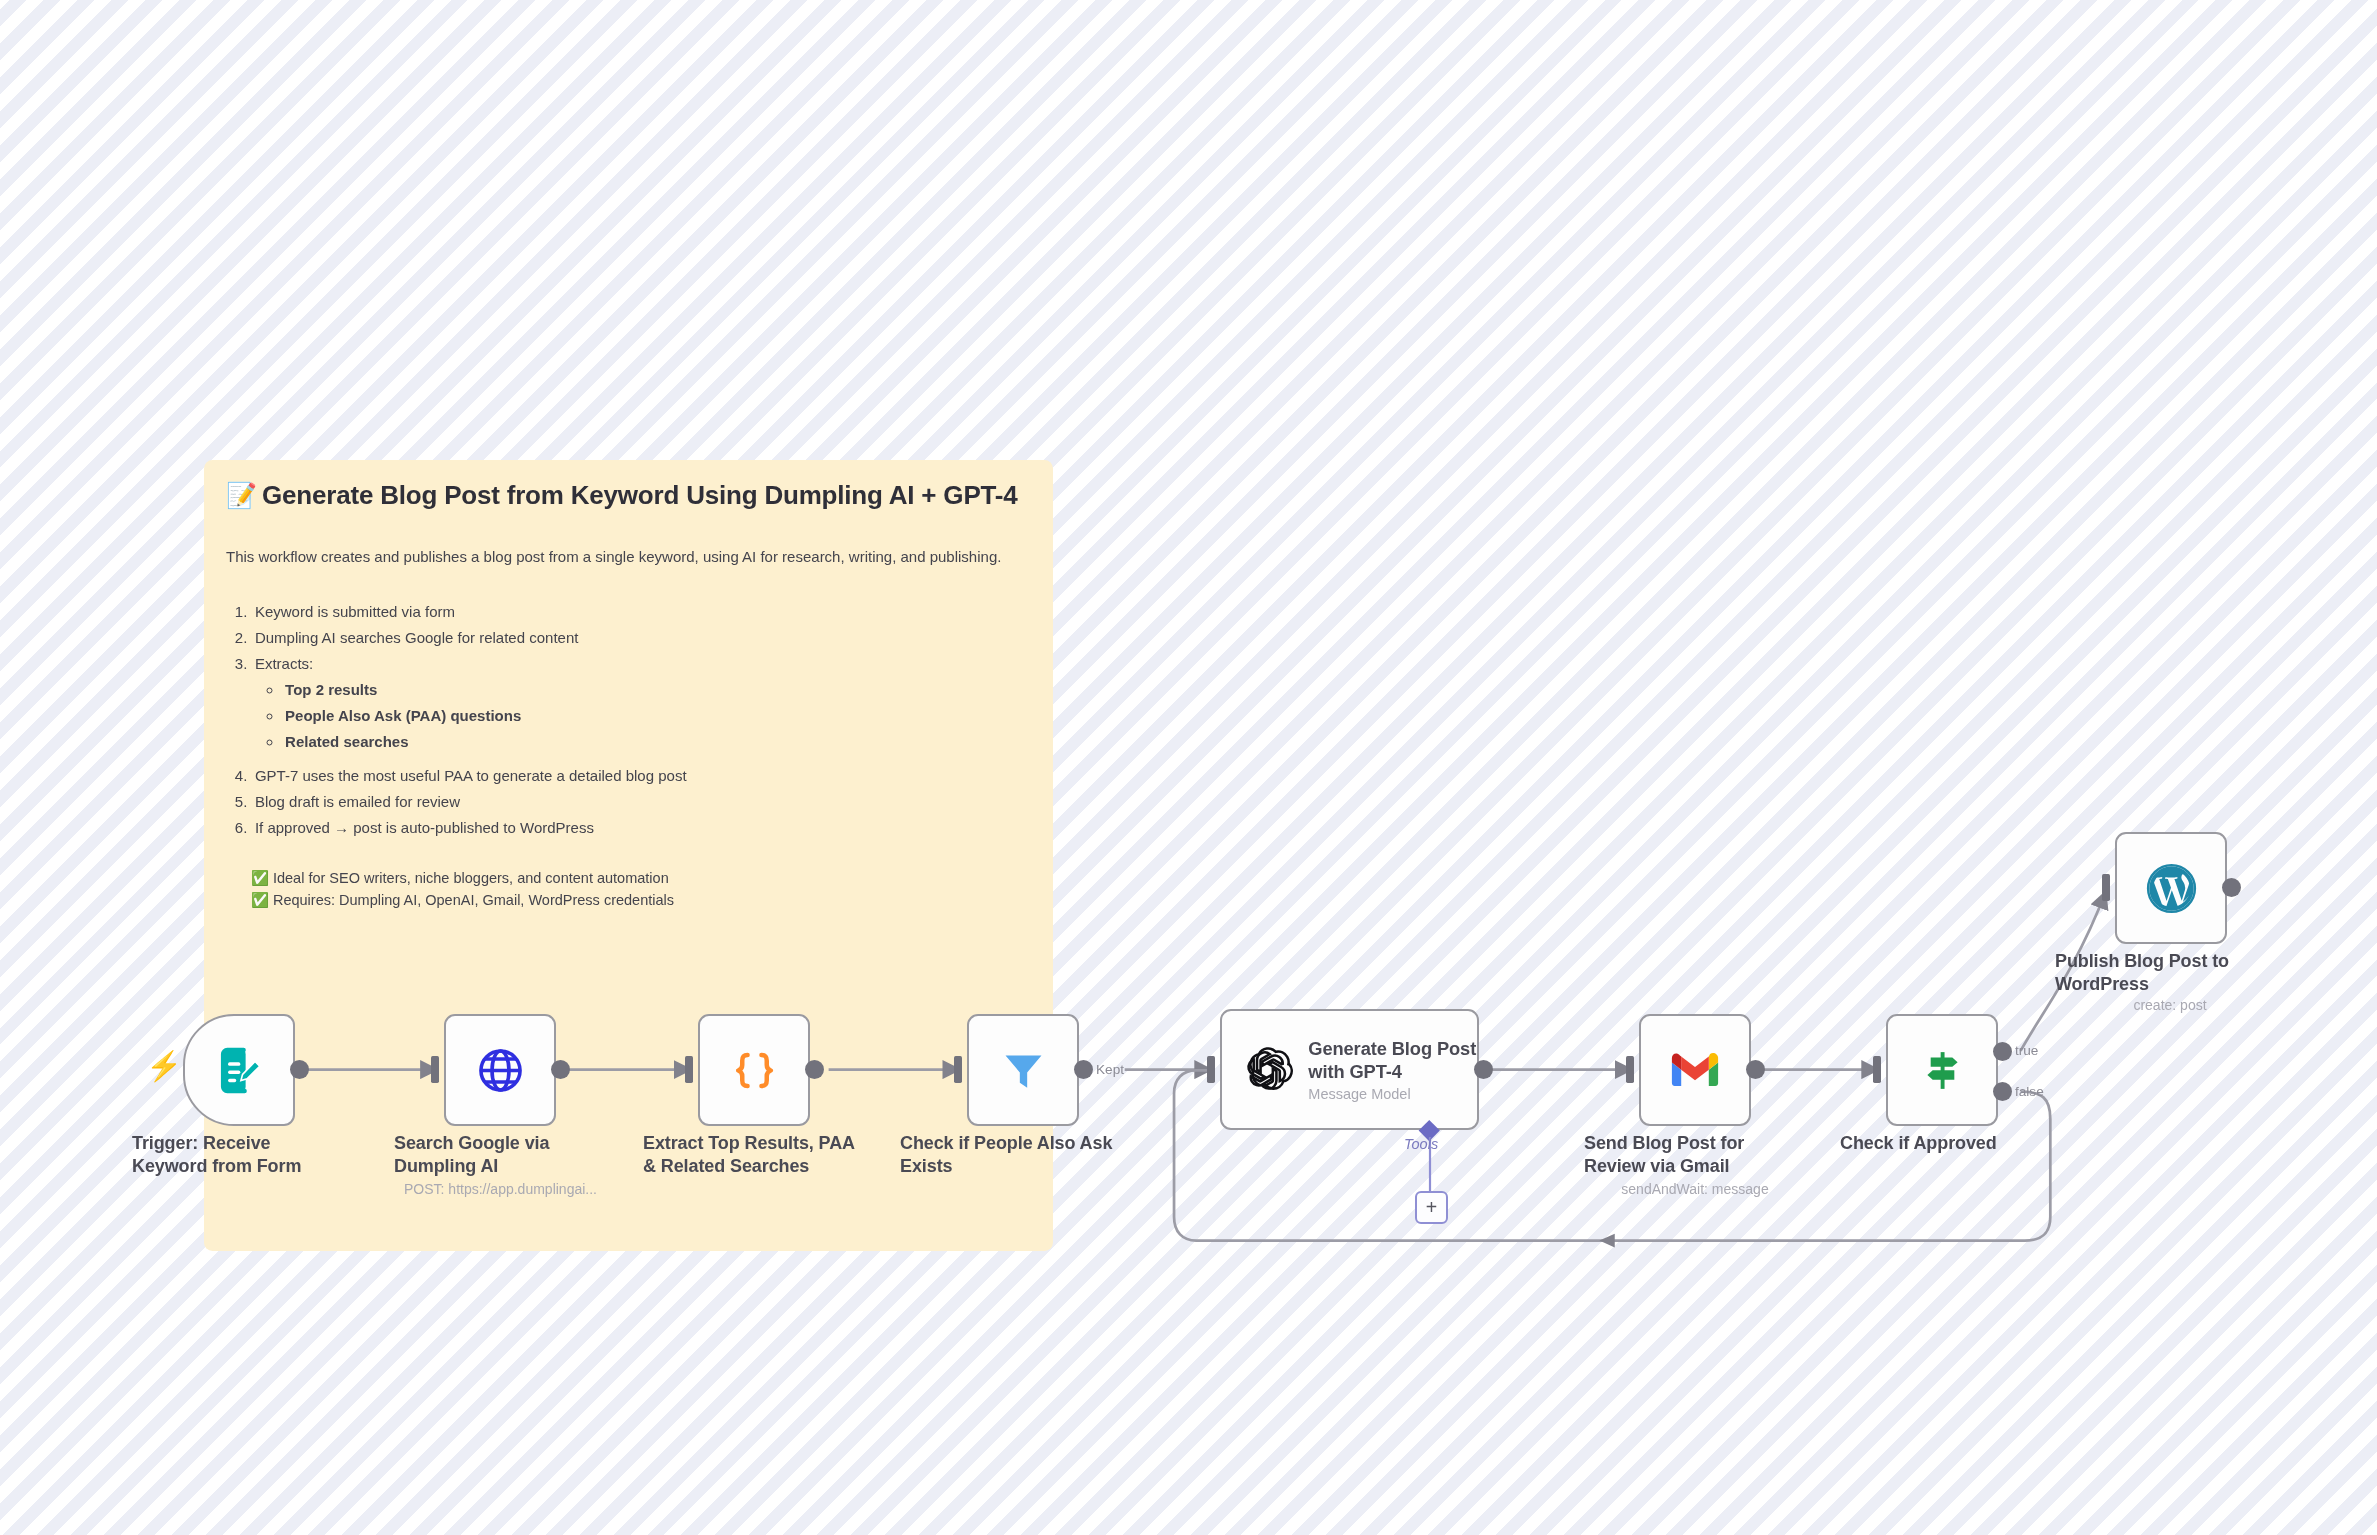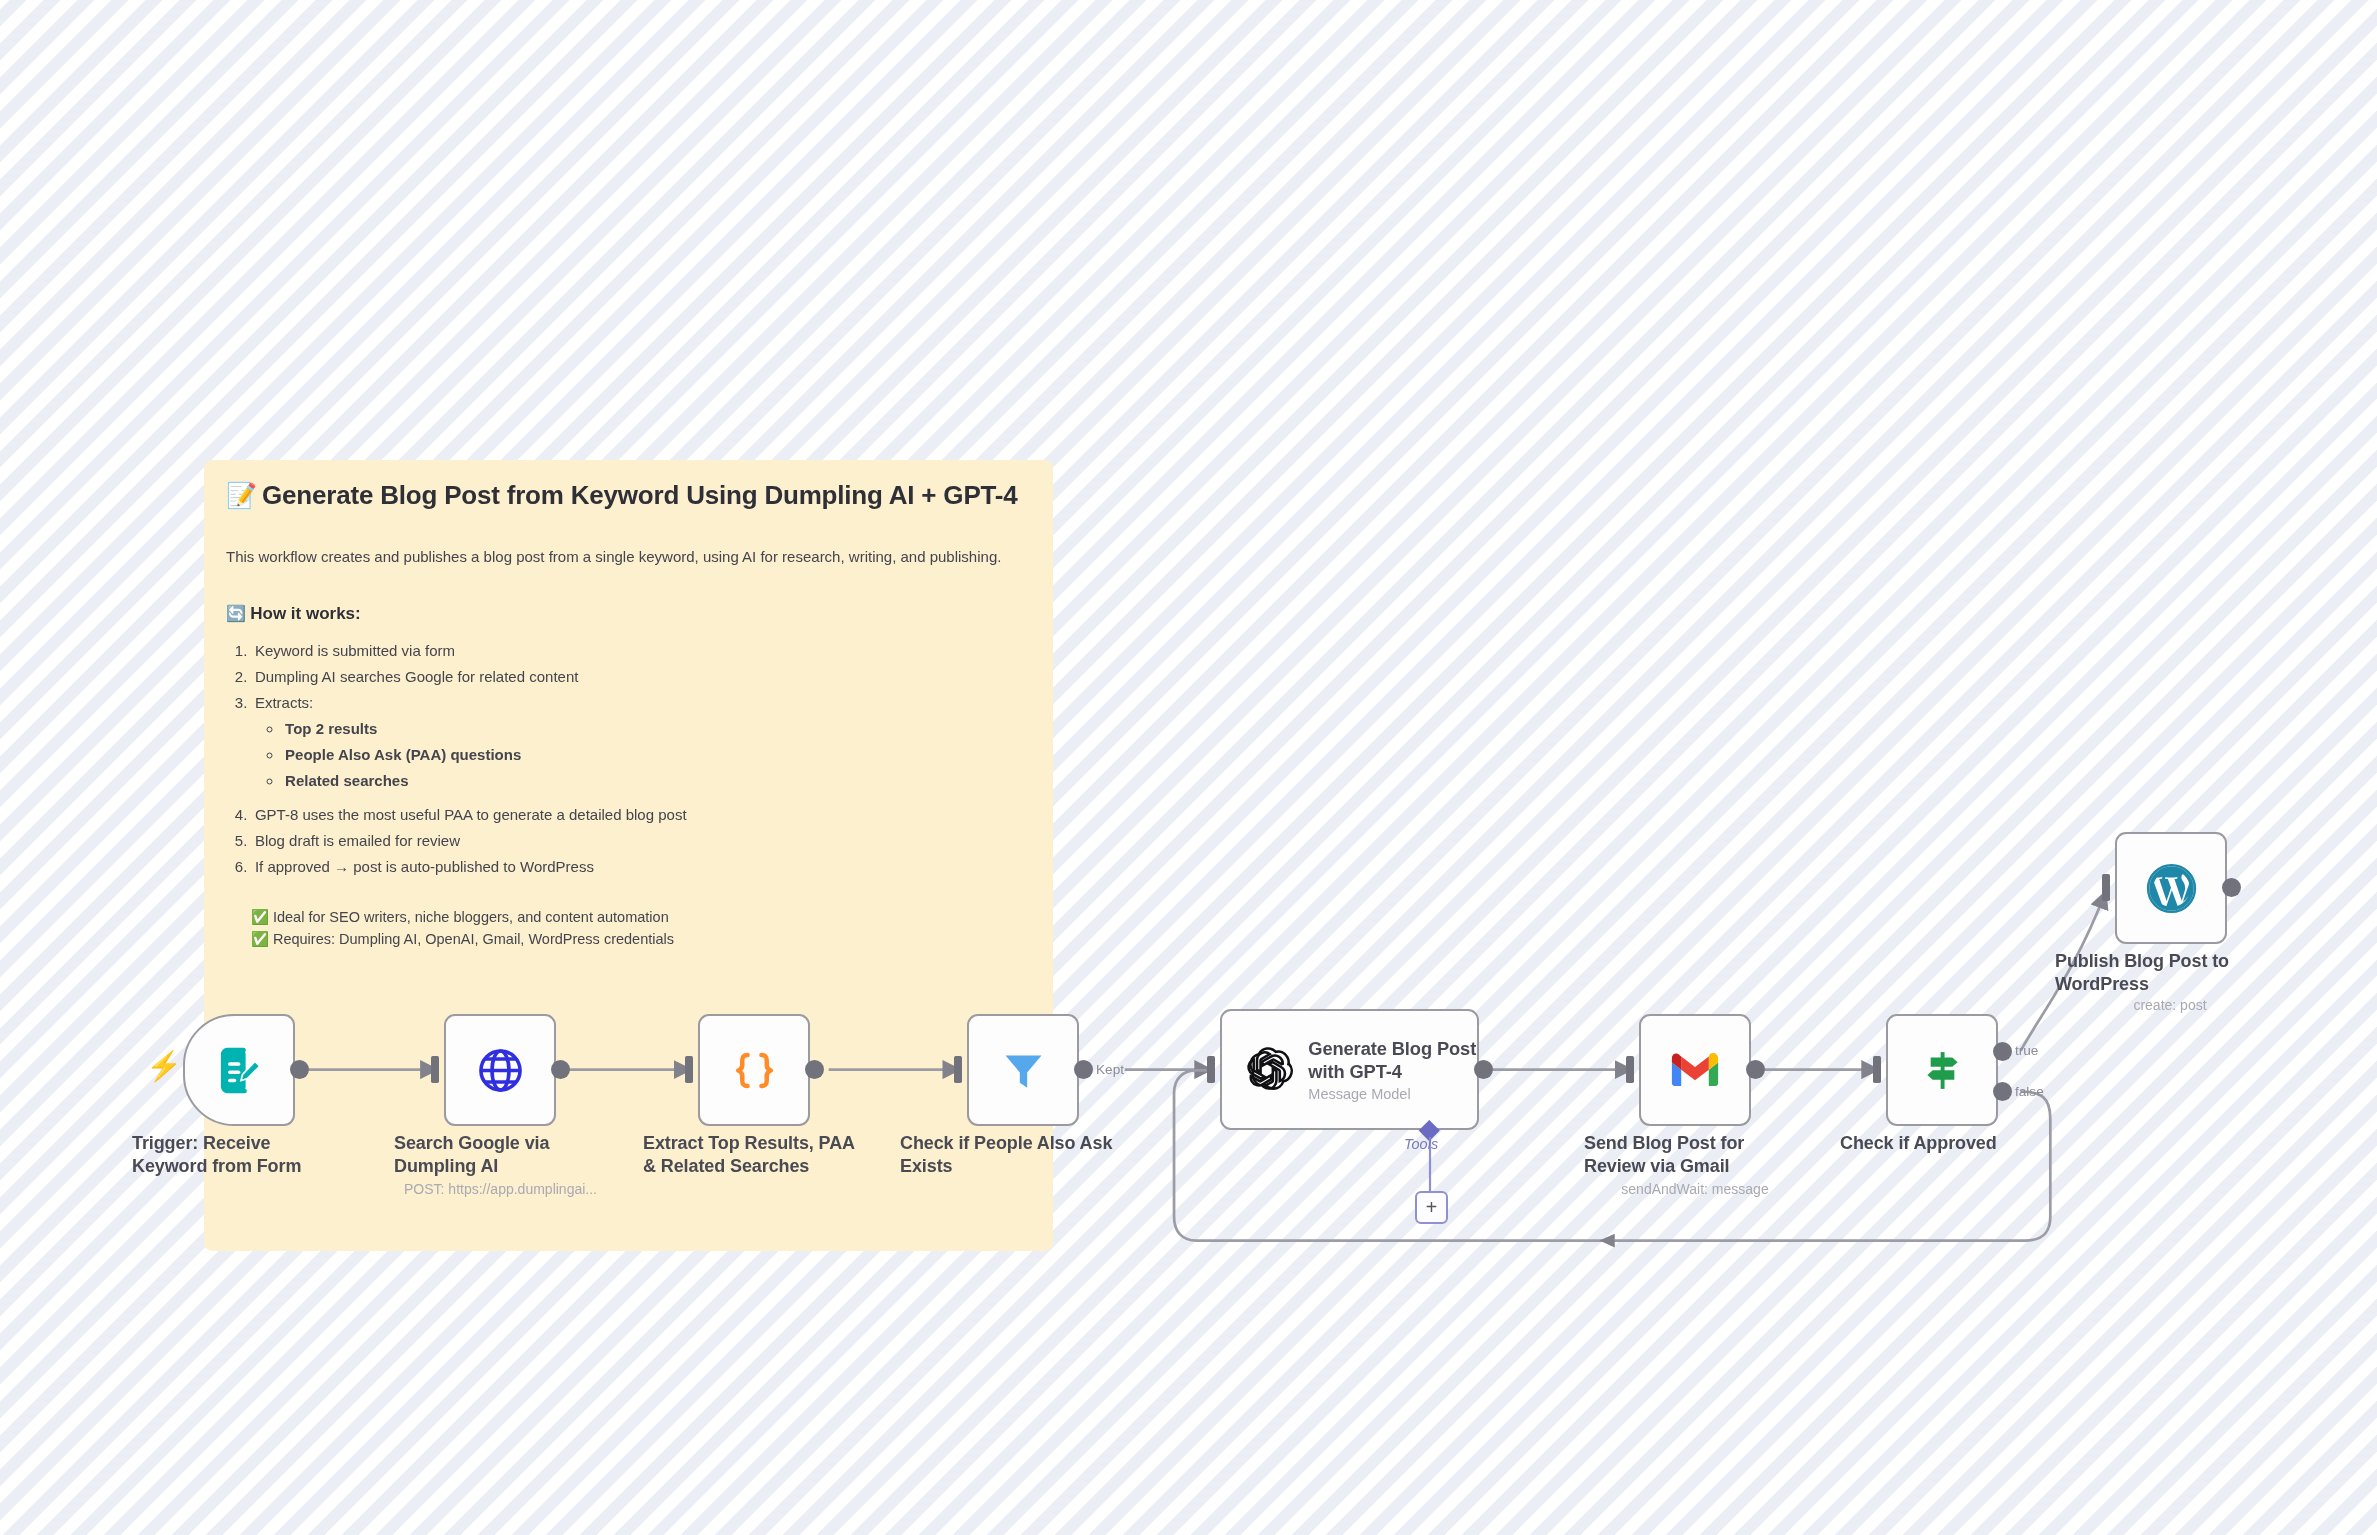--- a/index.html
+++ b/index.html
@@ -183,33 +183,30 @@
 </head>
 <body>
 
 <div id="canvas">
 
   <div id="sticky">
     <div class="sticky-title">
       <span class="emoji">📝</span><span>Generate Blog Post from Keyword Using Dumpling AI + GPT-4</span>
     </div>
     <p class="para">This workflow creates and publishes a blog post from a single keyword, using AI for research, writing, and publishing.</p>
-    <div class="howit">
-      <span class="emoji">🔄</span><span>How it works:</span>
-    </div>
     <ol class="steps">
       <li>Keyword is submitted via form</li>
       <li>Dumpling AI searches Google for related content</li>
       <li>Extracts:</li>
       <ul class="substeps">
         <li>Top 2 results</li>
         <li>People Also Ask (PAA) questions</li>
         <li>Related searches</li>
       </ul>
-      <li>GPT-8 uses the most useful PAA to generate a detailed blog post</li>
+      <li>GPT-7 uses the most useful PAA to generate a detailed blog post</li>
       <li>Blog draft is emailed for review</li>
       <li>If approved → post is auto-published to WordPress</li>
     </ol>
     <div class="footnotes">
       <div>
         <span class="ck">✅</span><span>Ideal for SEO writers, niche bloggers, and content automation</span>
       </div>
       <div>
         <span class="ck">✅</span><span>Requires: Dumpling AI, OpenAI, Gmail, WordPress credentials</span>
       </div>

